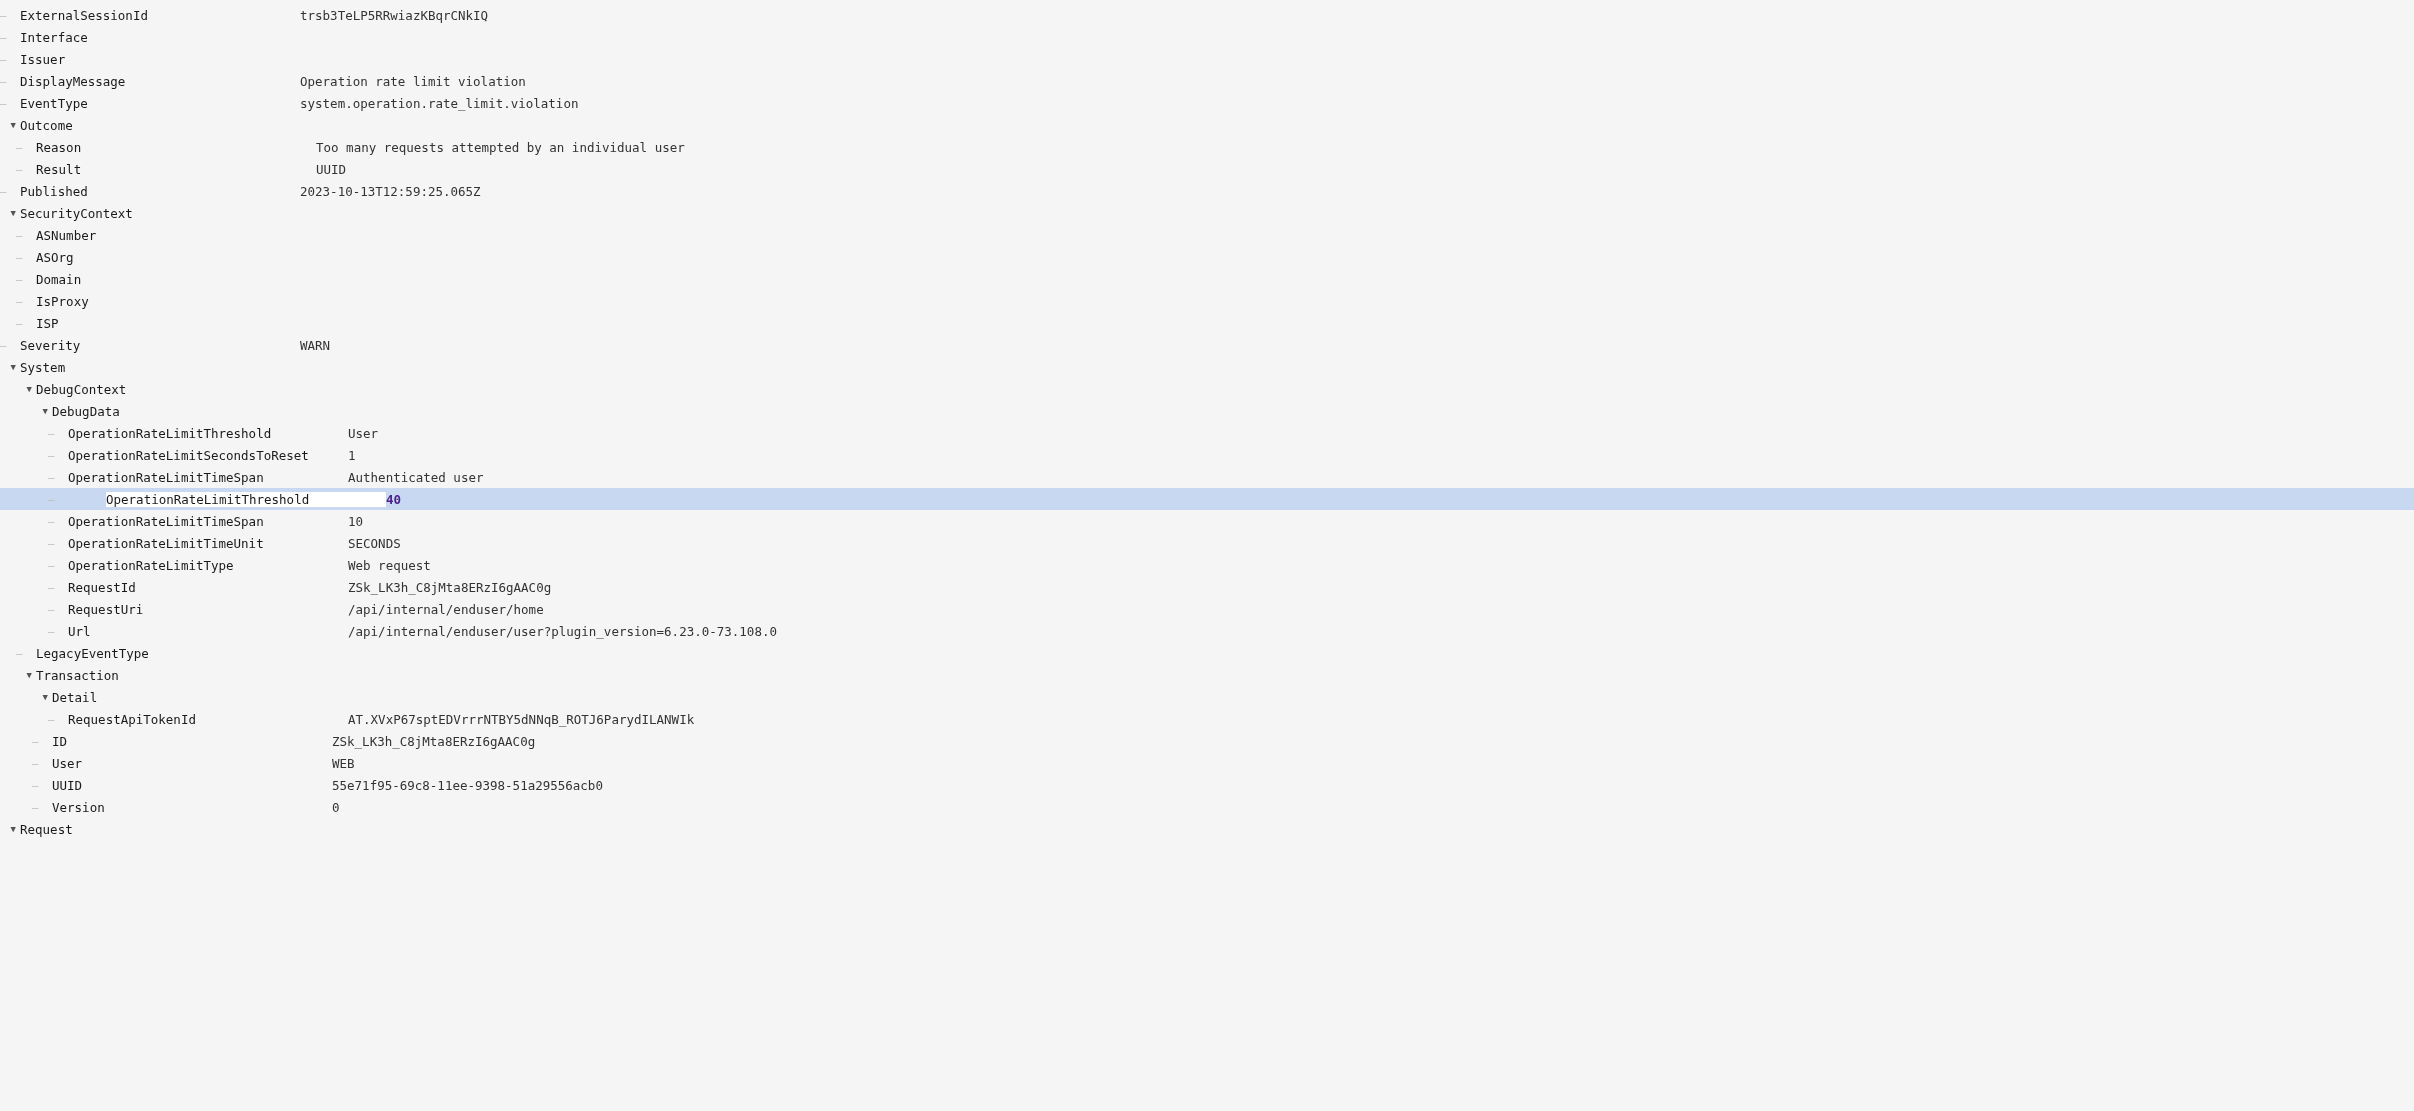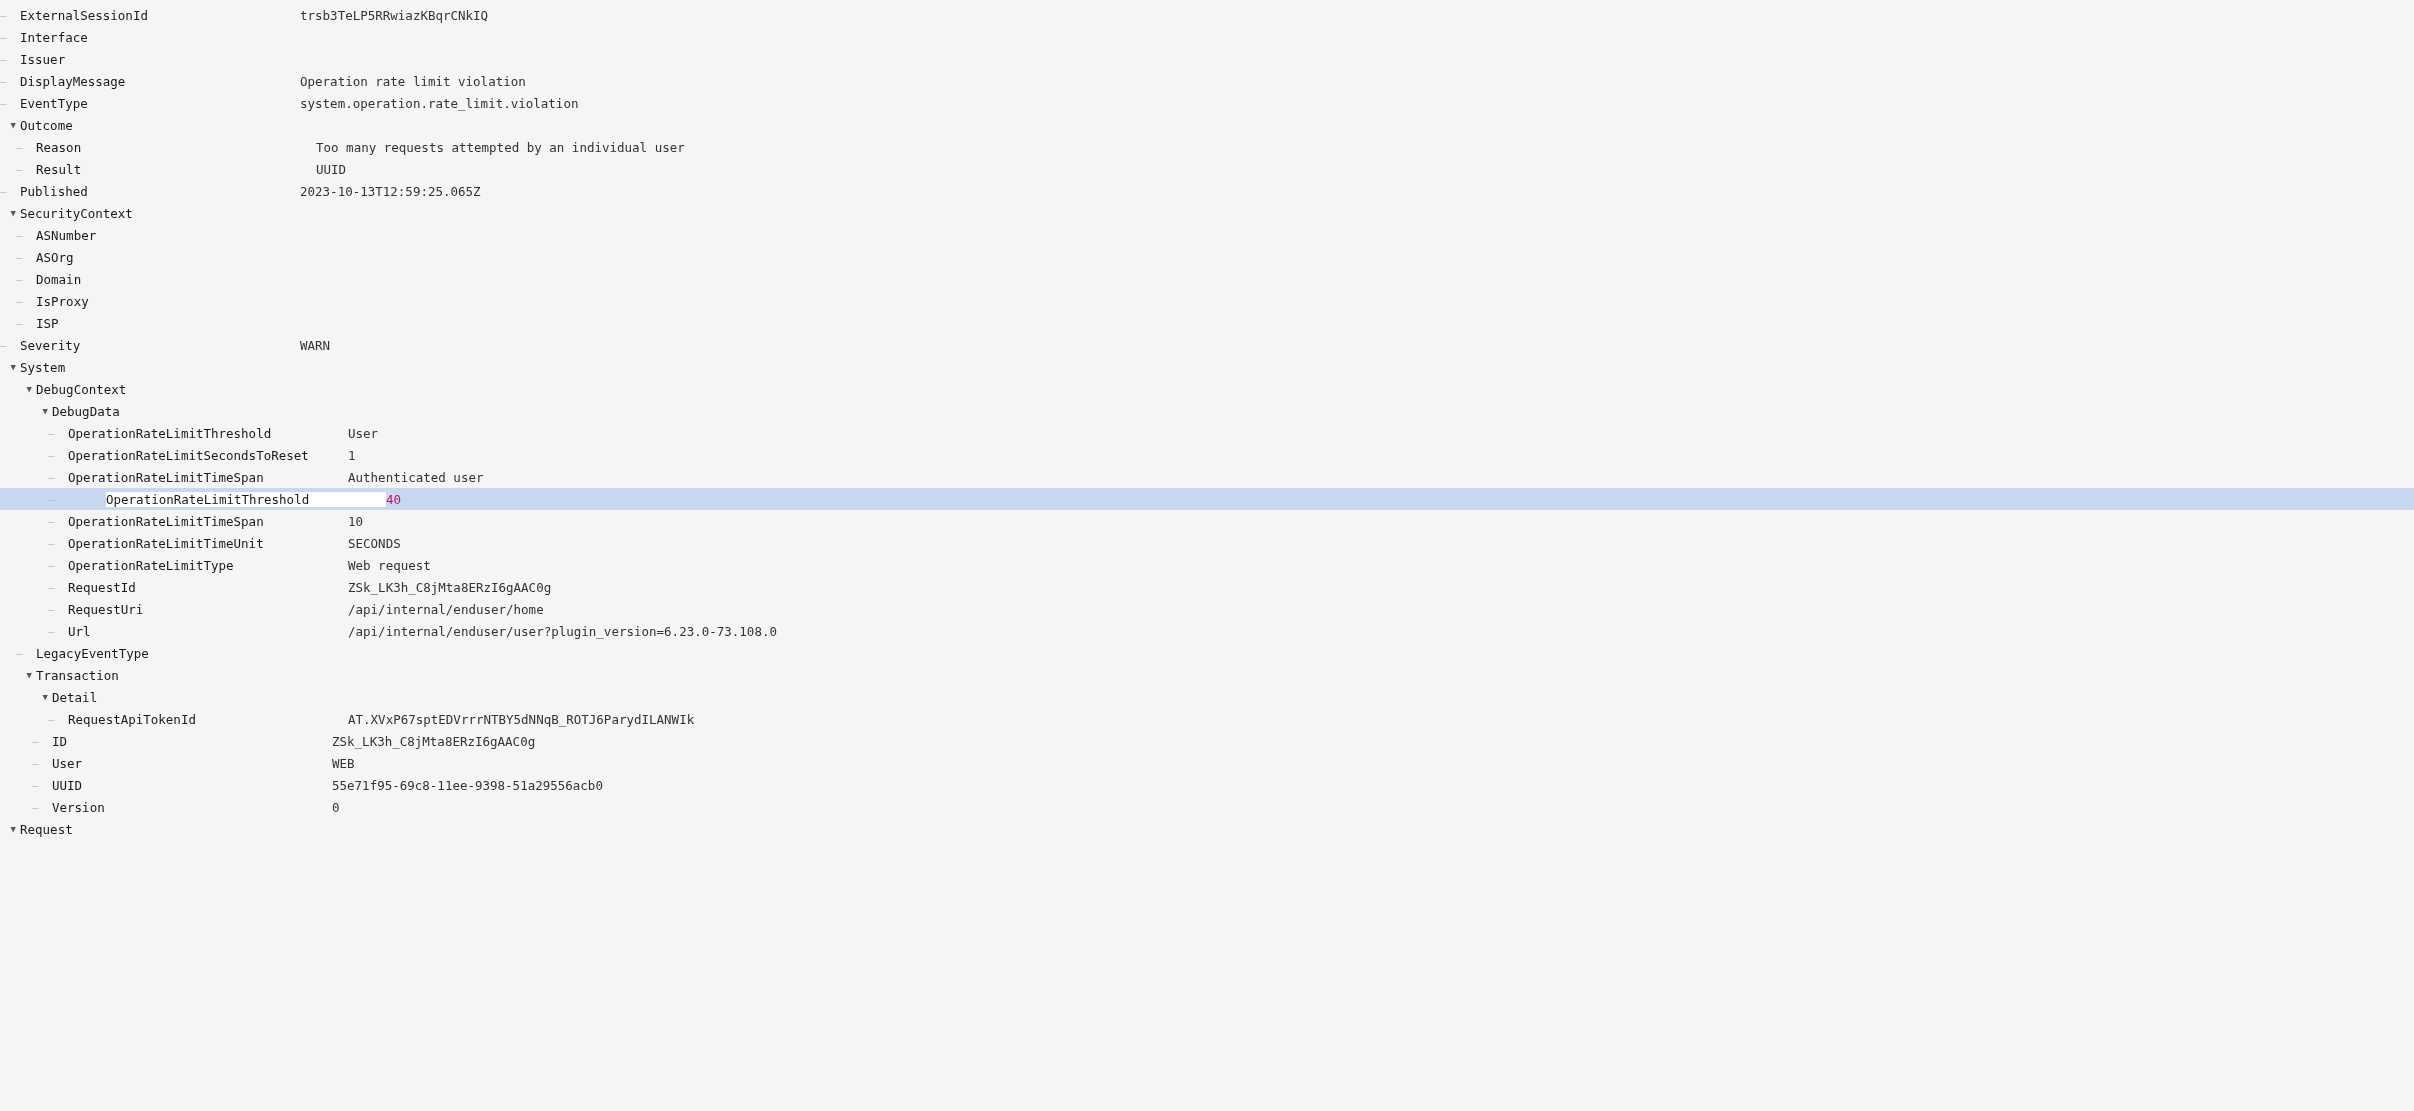--- a/index.html
+++ b/index.html
@@ -33,22 +33,22 @@
     }
     .key.highlighted-key {
       background: #ffffff;
       margin-left: 38px;
     }
     .value {
       color: #333;
       font-size: 12.5px;
     }
     .value.highlighted-value {
-      color: #be185d;
-      font-weight: 400;
+      color: #4c1d95;
+      font-weight: 700;
     }
   </style>
 </head>
 <body>
 
 <div class="tree-container">
 <div class="tree-row">
       <span style="display: inline-block; width: 0px; flex-shrink: 0;"></span>
       <span style="display: inline-block; width: 20px; flex-shrink: 0; color: rgb(187, 187, 187); font-size: 11px;">—</span>
       <span class="key">ExternalSessionId</span>

